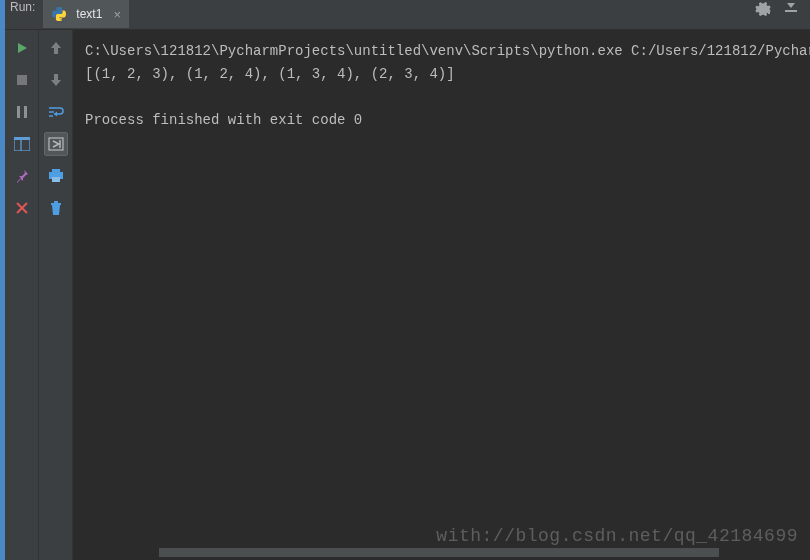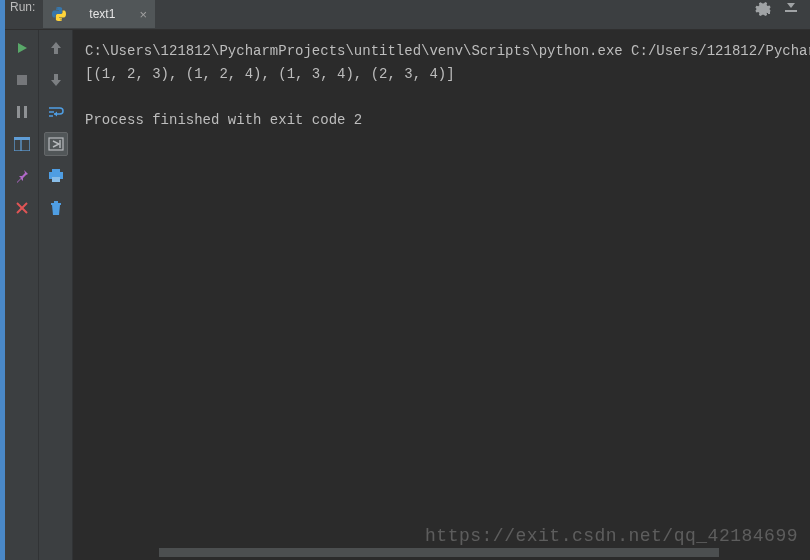--- a/index.html
+++ b/index.html
@@ -23,21 +23,21 @@
   }
   .run-label {
     padding: 0 8px 0 10px;
     color: #bbbbbb;
   }
   .tab {
     display: flex; align-items: center;
     height: 28px;
     padding: 0 6px 0 8px;
     background: #515658;
-    gap: 22px;
+    gap: 9px;
   }
   .tab-label { color: #e6e6e6; }
   .tab-close {
     color: #a0a0a0;
     font-size: 13px;
     padding: 0 2px;
     cursor: pointer;
   }
   .top-right {
     margin-left: auto;
@@ -251,22 +251,22 @@
         <rect x="5" y="1" width="4" height="2" fill="#4f9ee3"></rect>
         <path d="M3 5 L4 15 H10 L11 5 Z" fill="#4f9ee3"></path>
       </svg>
     </span>
   </div>
 
   <div class="console">
     <div class="console-content"><span>C:\Users\121812\PycharmProjects\untitled\venv\Scripts\python.exe C:/Users/121812/PycharmPro</span>
 <span>[(1, 2, 3), (1, 2, 4), (1, 3, 4), (2, 3, 4)]</span>
 <span></span>
-<span>Process finished with exit code 2</span></div>
-
-    <div class="watermark">https://exit.csdn.net/qq_42184699</div>
+<span>Process finished with exit code 0</span></div>
+
+    <div class="watermark">with://blog.csdn.net/qq_42184699</div>
 
     <div class="hscroll">
       <div class="hscroll-thumb"></div>
     </div>
   </div>
 
 </div>
 
 </body></html>

